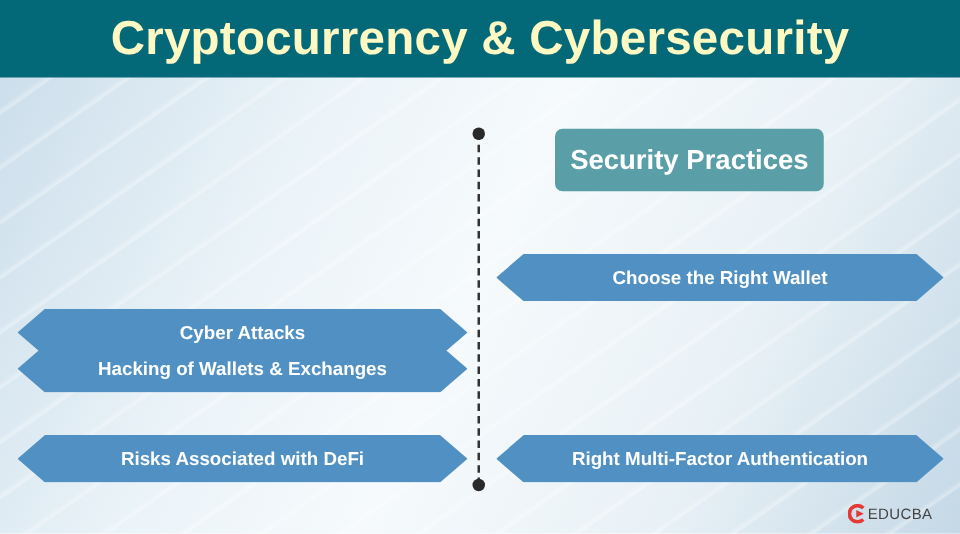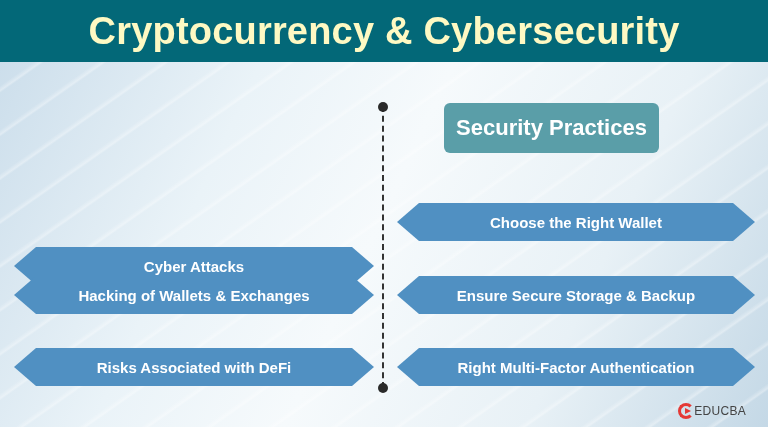--- a/index.html
+++ b/index.html
@@ -35,20 +35,19 @@
 
   <div class="divider"></div>
   <div class="dot" style="left:378px; top:102px;"></div>
   <div class="dot" style="left:378px; top:383px;"></div>
 
   <div class="hex left-hex" style="top:203px;margin-top:44px;">Cyber Attacks</div>
   <div class="hex left-hex" style="top:276px;">Hacking of Wallets &amp; Exchanges</div>
   <div class="hex left-hex" style="top:348px;">Risks Associated with DeFi</div>
 
   <div class="hex right-hex" style="top:203px;">Choose the Right Wallet</div>
-  <div class="hex right-hex" style="top:276px;">Ensure Secure Storage &amp; Backup</div>
   <div class="hex right-hex" style="top:348px;">Right Multi-Factor Authentication</div>
 
   <div class="logo">
     <span class="logo-mark"></span>
     <span class="logo-text">EDUCBA</span>
   </div>
 </div>
 
 </body></html>

